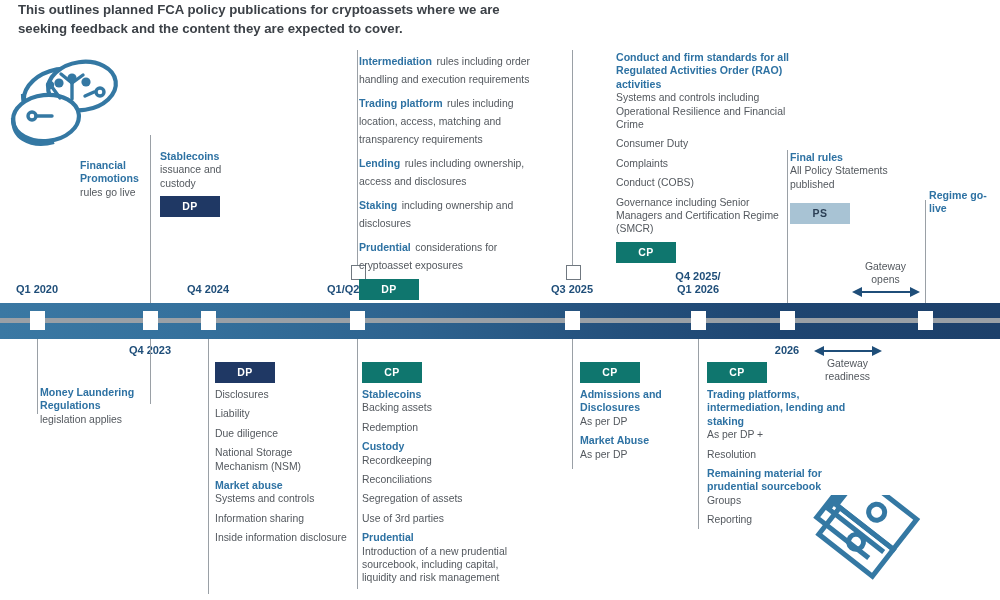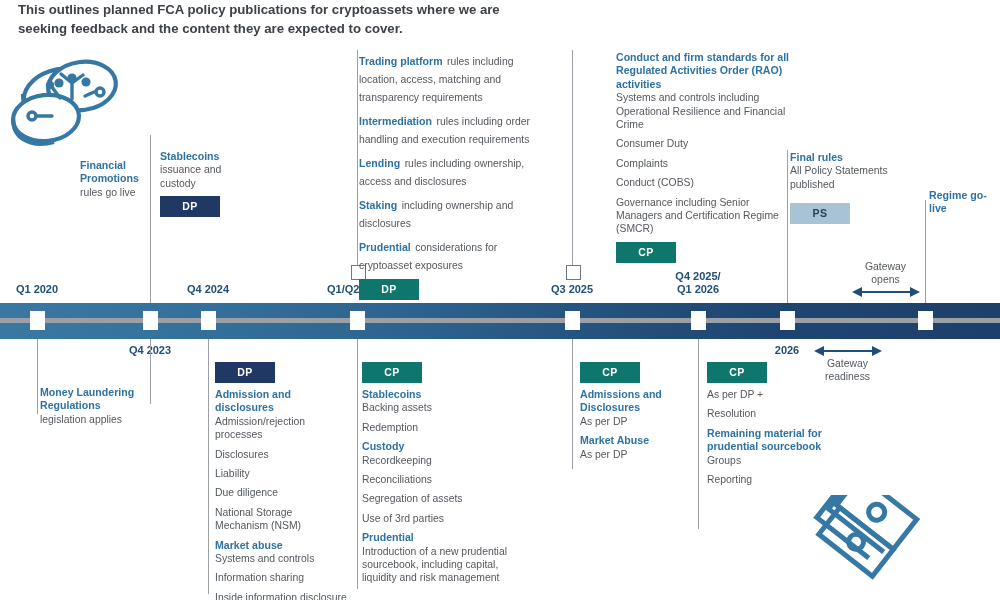--- a/index.html
+++ b/index.html
@@ -201,22 +201,22 @@
         </div>
       </div>
       <div class="blk" style="left: 160px; top: 150px; width: 90px;">
         <div class="item block">
           <span class="hd">Stablecoins</span>
           <span class="bd">issuance and custody</span>
         </div>
         <div style="margin-top: 2px;"><span class="badge dp">DP</span></div>
       </div>
       <div class="blk" style="left: 359px; top: 51px; width: 180px;">
+        <div class="item"><span class="hd">Intermediation</span> <span class="bd">rules including order handling and execution requirements</span></div>
         <div class="item"><span class="hd">Trading platform</span> <span class="bd">rules including location, access, matching and transparency requirements</span></div>
-        <div class="item"><span class="hd">Intermediation</span> <span class="bd">rules including order handling and execution requirements</span></div>
         <div class="item"><span class="hd">Lending</span> <span class="bd">rules including ownership, access and disclosures</span></div>
         <div class="item"><span class="hd">Staking</span> <span class="bd">including ownership and disclosures</span></div>
         <div class="item"><span class="hd">Prudential</span> <span class="bd">considerations for cryptoasset exposures</span></div>
         <div style="margin-top: 2px;"><span class="badge cp">DP</span></div>
       </div>
       <div class="blk" style="left: 580px; top: 51px; width: 178px; margin-left: 36px;">
         <div class="item block">
           <span class="hd">Conduct and firm standards for all Regulated Activities Order (RAO) activities</span>
           <span class="bd">Systems and controls including Operational Resilience and Financial Crime</span>
         </div>
@@ -250,24 +250,20 @@
   <div id="below-layer">
       <div class="blk" style="left: 40px; top: 386px; width: 110px;">
         <div class="item block">
           <span class="hd">Money Laundering Regulations</span>
           <span class="bd">legislation applies</span>
         </div>
       </div>
       <div class="blk" style="left: 215px; top: 362px; width: 132px;">
         <div style="margin-bottom: 5px;"><span class="badge dp">DP</span></div>
         <div class="item block">
-          <span class="hd">Admission and disclosures</span>
-          <span class="bd">Admission/rejection processes</span>
-        </div>
-        <div class="item block">
           <span class="bd">Disclosures</span>
         </div>
         <div class="item block">
           <span class="bd">Liability</span>
         </div>
         <div class="item block">
           <span class="bd">Due diligence</span>
         </div>
         <div class="item block">
           <span class="bd">National Storage Mechanism (NSM)</span>
@@ -317,20 +313,21 @@
           <span class="bd">As per DP</span>
         </div>
         <div class="item block">
           <span class="hd">Market Abuse</span>
           <span class="bd">As per DP</span>
         </div>
       </div>
       <div class="blk" style="left: 707px; top: 362px; width: 140px;">
         <div style="margin-bottom: 5px;"><span class="badge cp">CP</span></div>
         <div class="item block">
+          <span class="hd">Trading platforms, intermediation, lending and staking</span>
           <span class="bd">As per DP +</span>
         </div>
         <div class="item block">
           <span class="bd">Resolution</span>
         </div>
         <div class="item block">
           <span class="hd">Remaining material for prudential sourcebook</span>
           <span class="bd">Groups</span>
         </div>
         <div class="item block">

